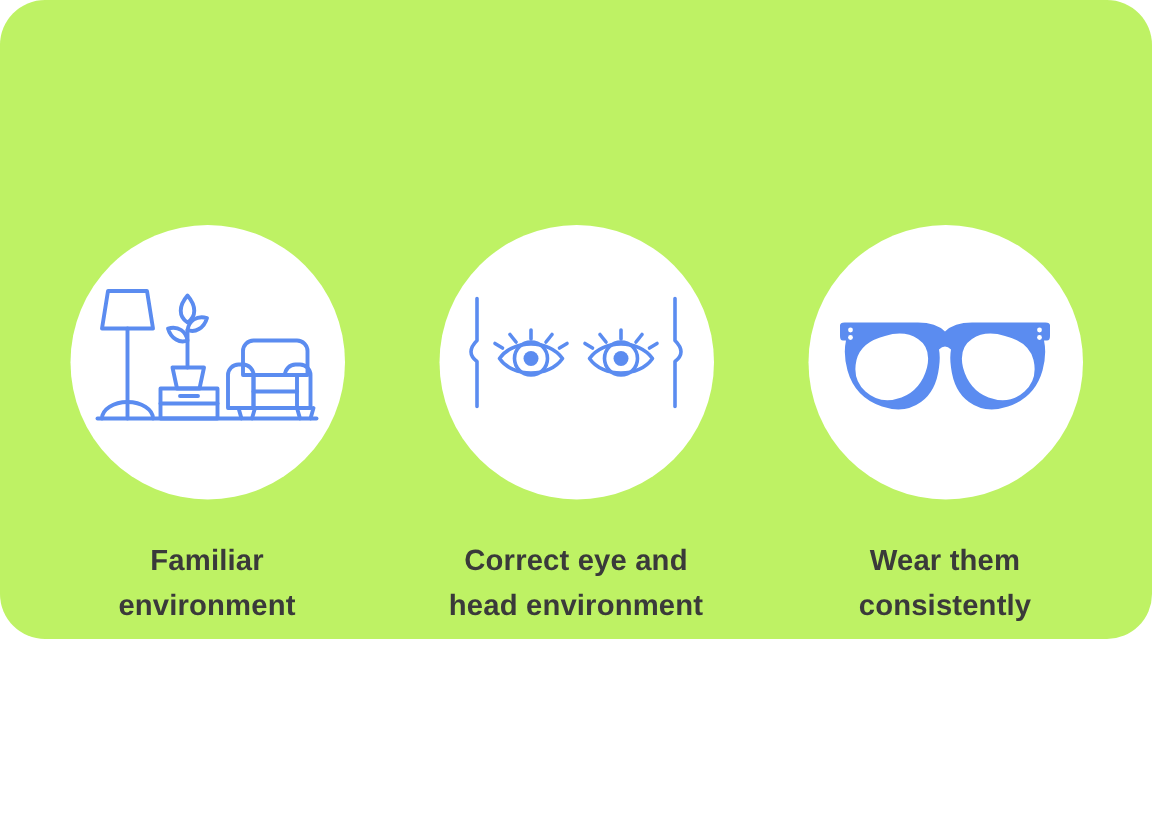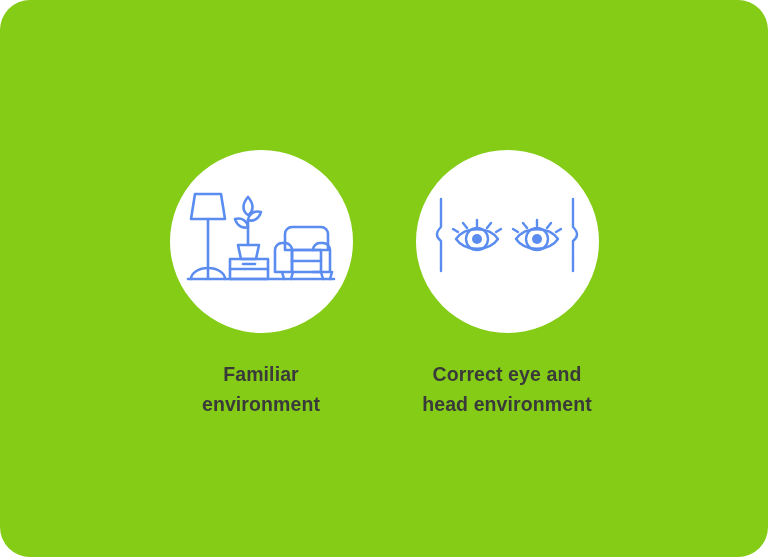--- a/index.html
+++ b/index.html
@@ -3,22 +3,22 @@
 <meta charset="utf-8">
 <style>
   html, body {
     margin: 0;
     padding: 0;
     background: #ffffff;
   }
   #canvas {
     position: relative;
     width: 768px;
-    height: 557px;
-    background: #84cc16;
+    height: 426px;
+    background: #bef264;
     border-radius: 30px;
     overflow: hidden;
     font-family: "Liberation Sans", sans-serif;
   }
   .cards {
     position: absolute;
     left: 0;
     top: 0;
     width: 768px;
     height: 557px;
@@ -140,15 +140,32 @@
           <path d="M91 36 l4 5"></path>
           <path d="M119 36 l-4 5"></path>
           <path d="M81 42 l5 3"></path>
           <path d="M129 42 l-5 3"></path>
         </svg>
       </div>
       <div class="caption">Correct eye and
 head environment</div>
     </div>
 
+    <div class="card">
+      <div class="circle">
+        <svg width="152" height="110" viewBox="0 0 152 110" fill="none">
+          <g fill="#5b8cf0">
+            <path fill-rule="evenodd" clip-rule="evenodd" d="M6 37 L6 30 Q6 28 9 28 L58 28 Q70 28 76 34 Q82 28 94 28 L143 28 Q146 28 146 30 L146 37 Q146 40 144 40 L142 40 Q144 49 141 60 Q136 78 118 84 Q103 89 92 81 Q82 74 80 58 Q79 51 80 46 Q78 44 76 44 Q74 44 72 46 Q73 51 72 58 Q70 74 60 81 Q49 89 34 84 Q16 78 11 60 Q8 49 10 40 L8 40 Q6 40 6 37 Z
+                 M36 37 Q20 41 17 53 Q14 66 23 74 Q33 83 47 78 Q60 73 64 58 Q67 45 58 39 Q49 33 36 37 Z
+                 M116 37 Q132 41 135 53 Q138 66 129 74 Q119 83 105 78 Q92 73 88 58 Q85 45 94 39 Q103 33 116 37 Z"></path>
+            <circle cx="13" cy="33" r="1.6" fill="#ffffff"></circle>
+            <circle cx="13" cy="38" r="1.6" fill="#ffffff"></circle>
+            <circle cx="139" cy="33" r="1.6" fill="#ffffff"></circle>
+            <circle cx="139" cy="38" r="1.6" fill="#ffffff"></circle>
+          </g>
+        </svg>
+      </div>
+      <div class="caption">Wear them
+consistently</div>
+    </div>
 
   </div>
 </div>
 
 </body></html>

